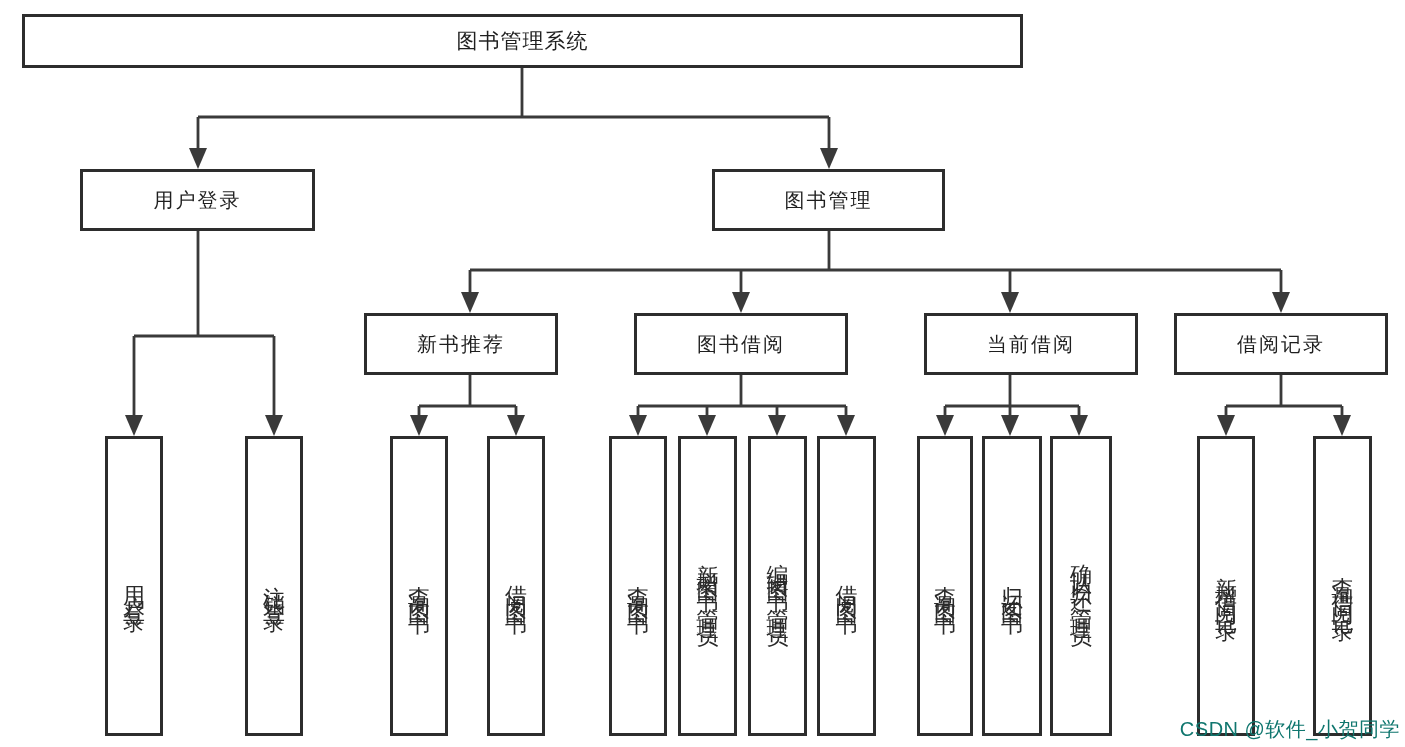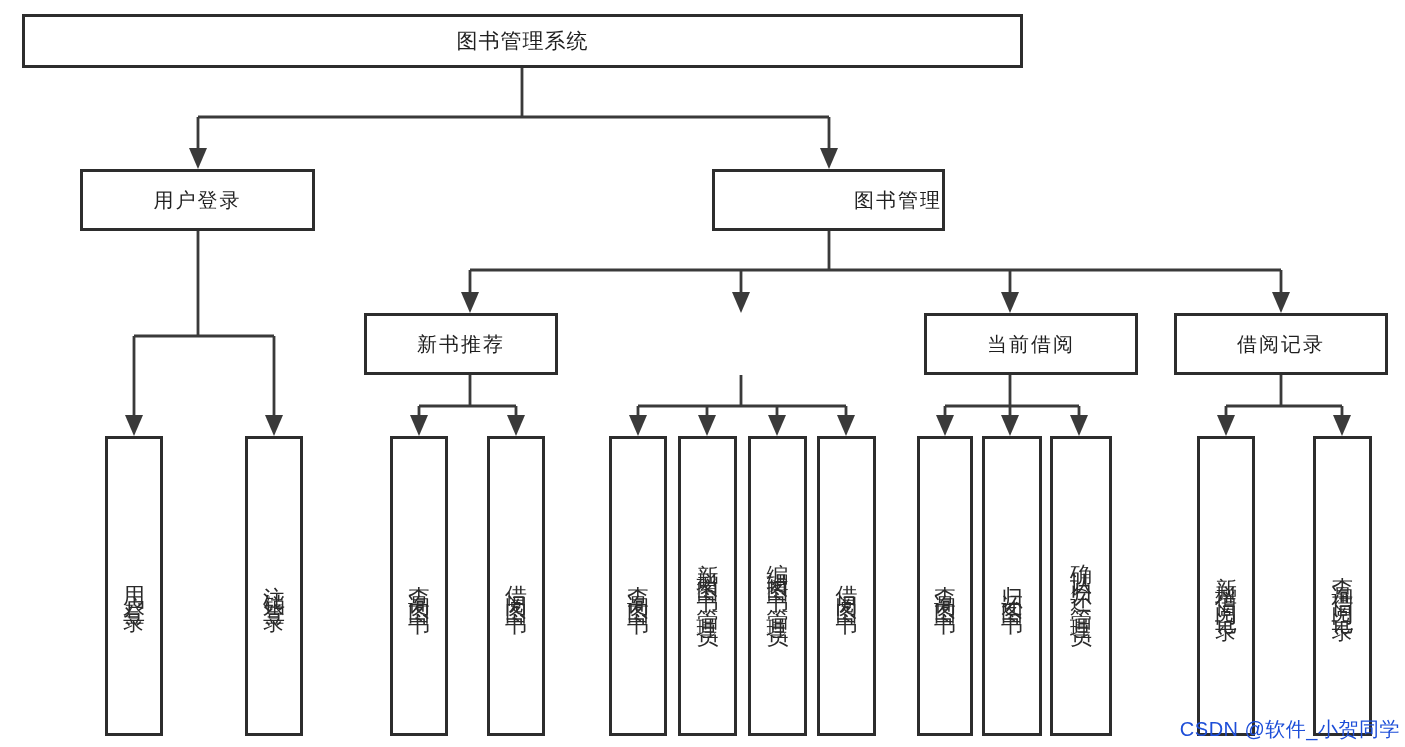--- a/index.html
+++ b/index.html
@@ -36,21 +36,21 @@
     text-orientation: mixed;
     font-size: 22px;
     letter-spacing: 9px;
     line-height: 1;
     color: #2a2a2a;
   }
   .watermark {
     position: absolute;
     right: 5px; top: 716px;
     font-size: 20px;
-    color: #1d4ed8;
+    color: #0f766e;
     letter-spacing: 0.5px;
     z-index: 3;
     white-space: nowrap;
   }
 </style>
 </head>
 <body>
 
 <div id="chart">
 
@@ -97,26 +97,29 @@
     </g>
   </svg>
 
   <div class="node root-box" style="left:22px; top:14px; width:1001px; height:54px;">
     <span class="hlabel">图书管理系统</span>
   </div>
 
   <div class="node" style="left:80px; top:169px; width:235px; height:62px;">
     <span class="hlabel">用户登录</span>
   </div>
-  <div class="node" style="left:712px; top:169px; width:233px; height:62px;justify-content:flex-end;">
+  <div class="node" style="left:712px; top:169px; width:233px; height:62px;">
     <span class="hlabel">图书管理</span>
   </div>
 
   <div class="node" style="left:364px; top:313px; width:194px; height:62px;">
     <span class="hlabel">新书推荐</span>
+  </div>
+  <div class="node" style="left:634px; top:313px; width:214px; height:62px;">
+    <span class="hlabel">图书借阅</span>
   </div>
   <div class="node" style="left:905px; top:313px; width:214px; height:62px;margin-left:19px;">
     <span class="hlabel">当前借阅</span>
   </div>
   <div class="node" style="left:1174px; top:313px; width:214px; height:62px;">
     <span class="hlabel">借阅记录</span>
   </div>
 
   <div class="node" style="left:105px; top:436px; width:58px; height:300px;">
     <span class="vtext">用户登录</span>

